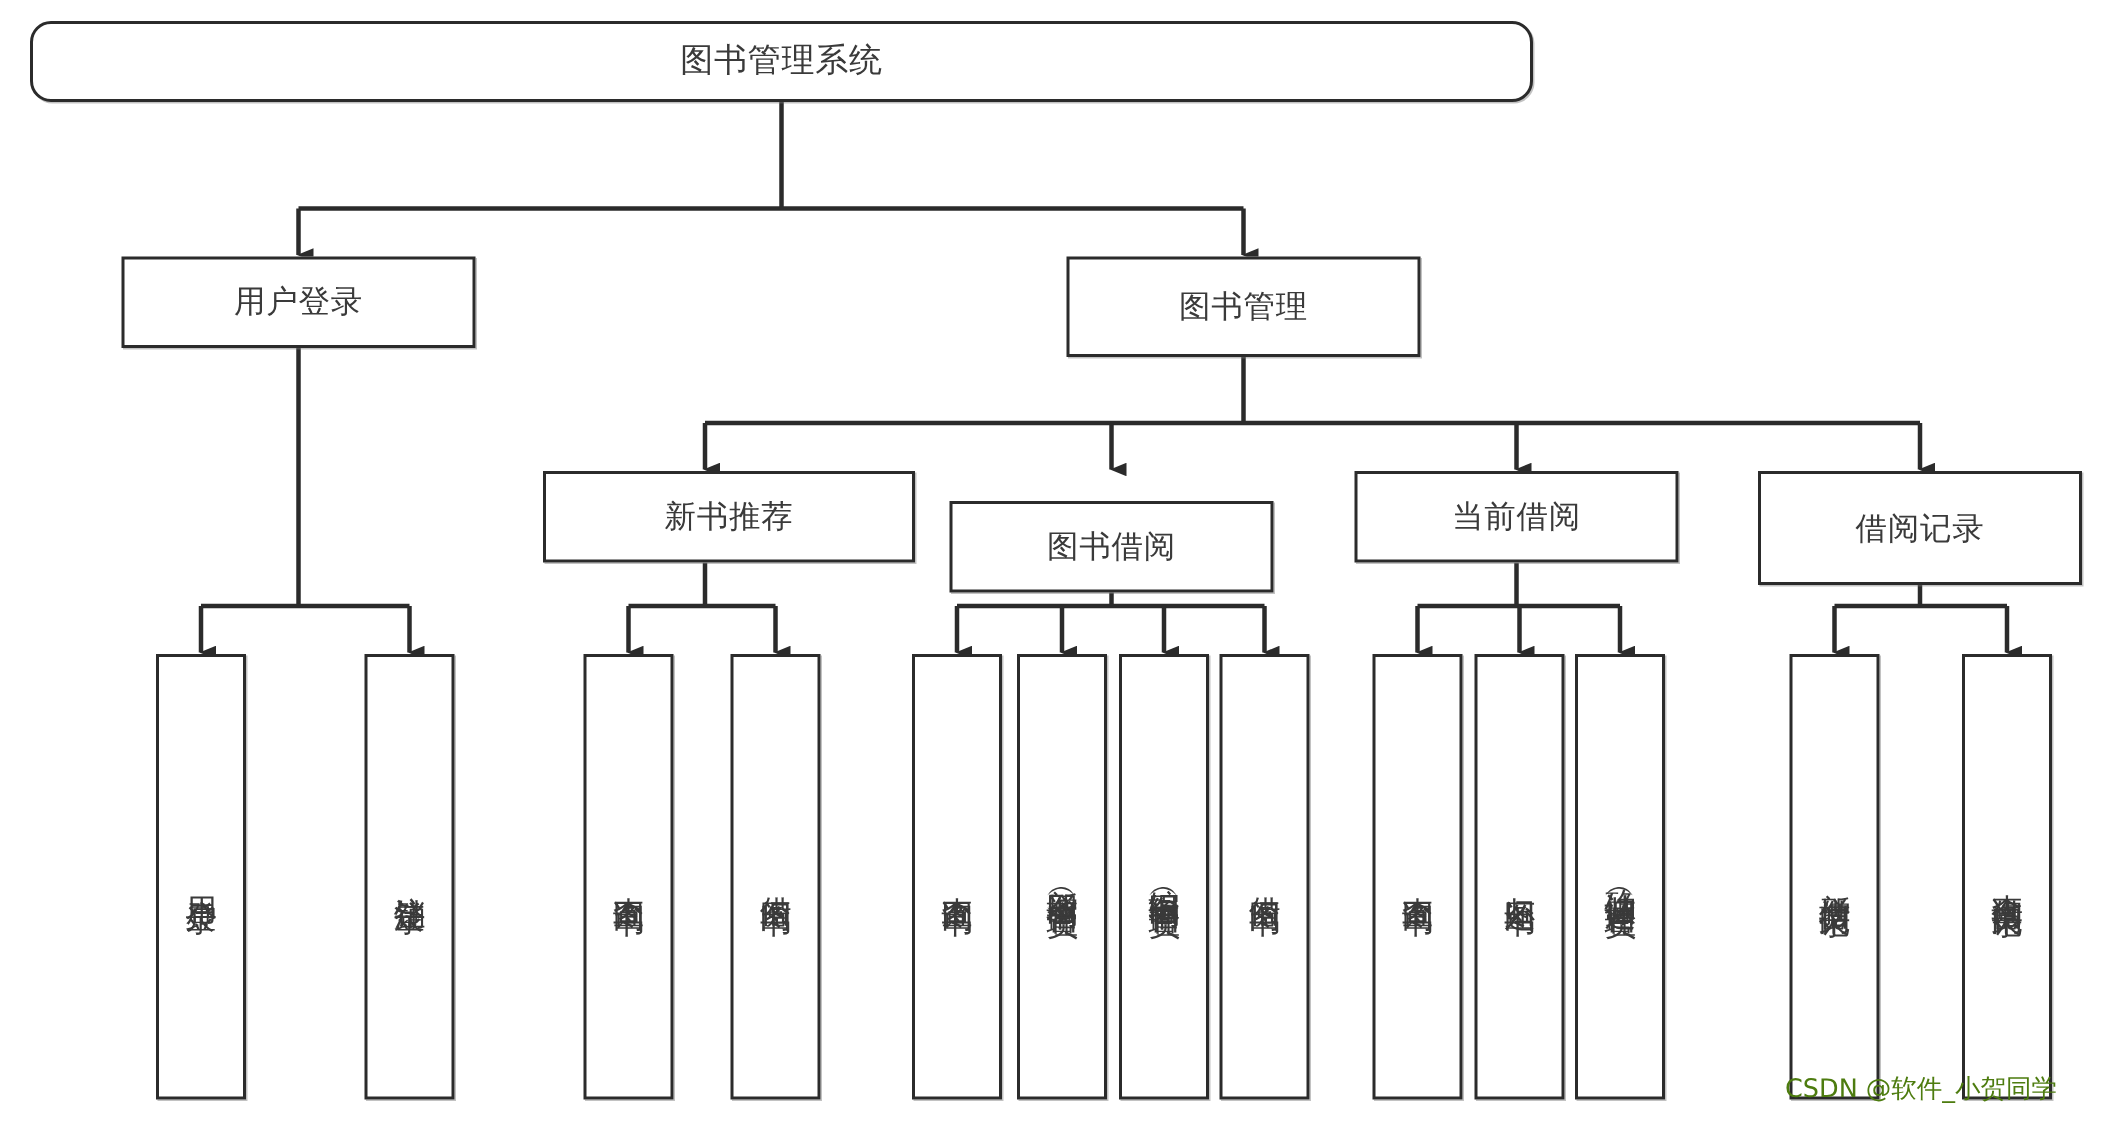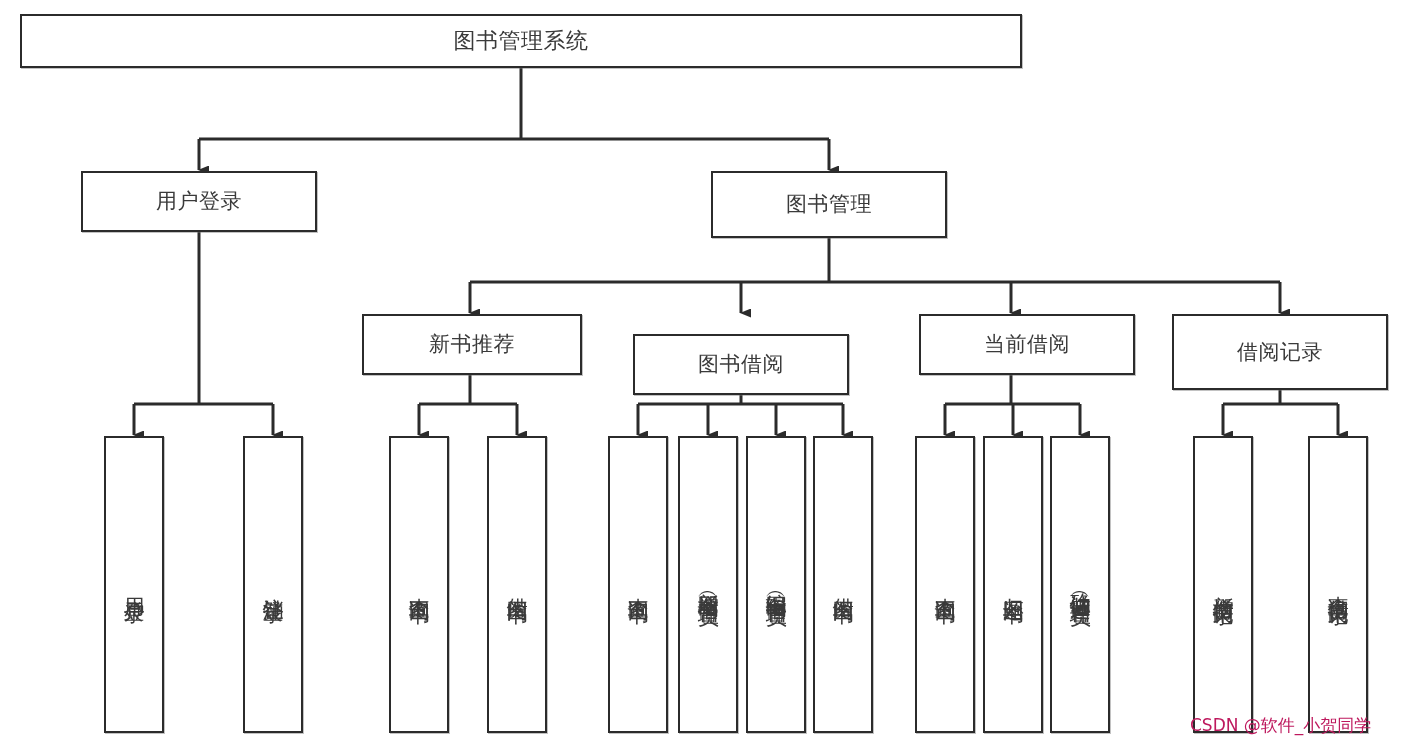--- a/index.html
+++ b/index.html
@@ -64,21 +64,21 @@
     font-size: 21px;
     line-height: 1.25;
     letter-spacing: 2px;
     max-height: 100%;
   }
   #watermark {
     position: absolute;
     left: 1190px;
     top: 714px;
     font-size: 17px;
-    color: #be185d;
+    color: #4d7c0f;
     white-space: nowrap;
     font-family: "DejaVu Sans", "Liberation Sans", sans-serif;
   }
 </style>
 </head>
 <body>
 
 <div id="diagram-root">
 
   <svg id="edge-layer" viewBox="0 0 1405 747" width="1405" height="747" xmlns="http://www.w3.org/2000/svg">
@@ -117,38 +117,38 @@
         <line x1="945" y1="404" x2="945" y2="435" marker-end="url(#arrowhead)"></line>
         <line x1="1013" y1="404" x2="1013" y2="435" marker-end="url(#arrowhead)"></line>
         <line x1="1080" y1="404" x2="1080" y2="435" marker-end="url(#arrowhead)"></line>
         <line x1="1280" y1="375" x2="1280" y2="404"></line>
         <line x1="1223" y1="404" x2="1338" y2="404"></line>
         <line x1="1223" y1="404" x2="1223" y2="435" marker-end="url(#arrowhead)"></line>
         <line x1="1338" y1="404" x2="1338" y2="435" marker-end="url(#arrowhead)"></line>
       </g>
   </svg>
 
-  <div class="node root horiz" style="left: 20px; top: 14px; width: 1002px; height: 54px;">
+  <div class="node root horiz" style="left: 20px; top: 14px; width: 1002px; height: 54px; border-radius: 14px;">
     <span class="node-label">图书管理系统</span>
   </div>
 
   <div class="node horiz" style="left: 81px; top: 171px; width: 236px; height: 61px;">
     <span class="node-label">用户登录</span>
   </div>
   <div class="node horiz" style="left: 711px; top: 171px; width: 236px; height: 67px;">
     <span class="node-label">图书管理</span>
   </div>
 
-  <div class="node horiz" style="left: 362px; top: 314px; width: 220px; height: 61px;">
+  <div class="node horiz" style="left: 362px; top: 314px; width: 248px; height: 61px;">
     <span class="node-label">新书推荐</span>
   </div>
   <div class="node horiz" style="left: 633px; top: 314px; width: 216px; height: 61px; margin-top: 20px;">
     <span class="node-label">图书借阅</span>
   </div>
-  <div class="node horiz" style="left: 903px; top: 314px; width: 216px; height: 61px; margin-left: 16px;">
+  <div class="node horiz" style="left: 903px; top: 314px; width: 216px; height: 61px;">
     <span class="node-label">当前借阅</span>
   </div>
   <div class="node horiz" style="left: 1172px; top: 314px; width: 216px; height: 76px;">
     <span class="node-label">借阅记录</span>
   </div>
 
   <div class="node vert" style="left: 104px; top: 436px; width: 60px; height: 297px;">
     <span class="node-label">用户登录</span>
   </div>
   <div class="node vert" style="left: 243px; top: 436px; width: 60px; height: 297px;">

